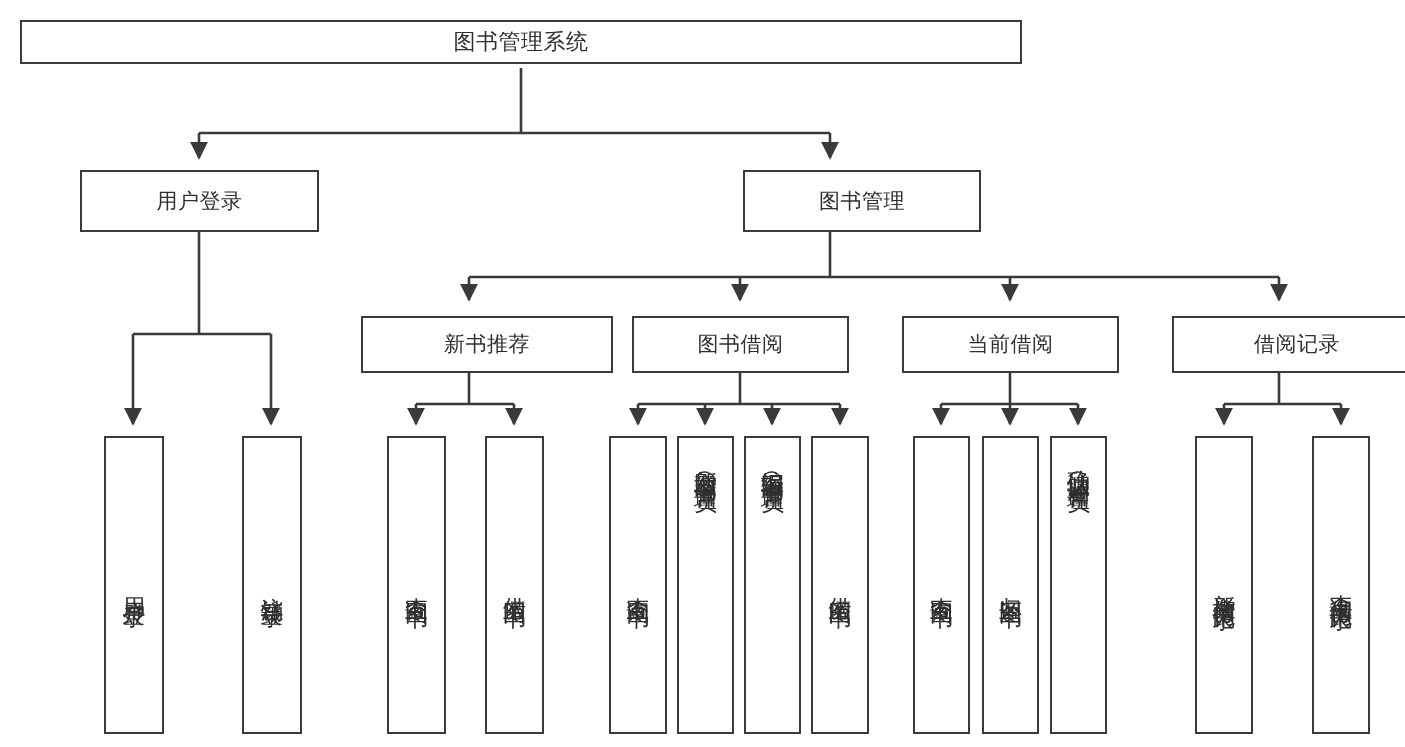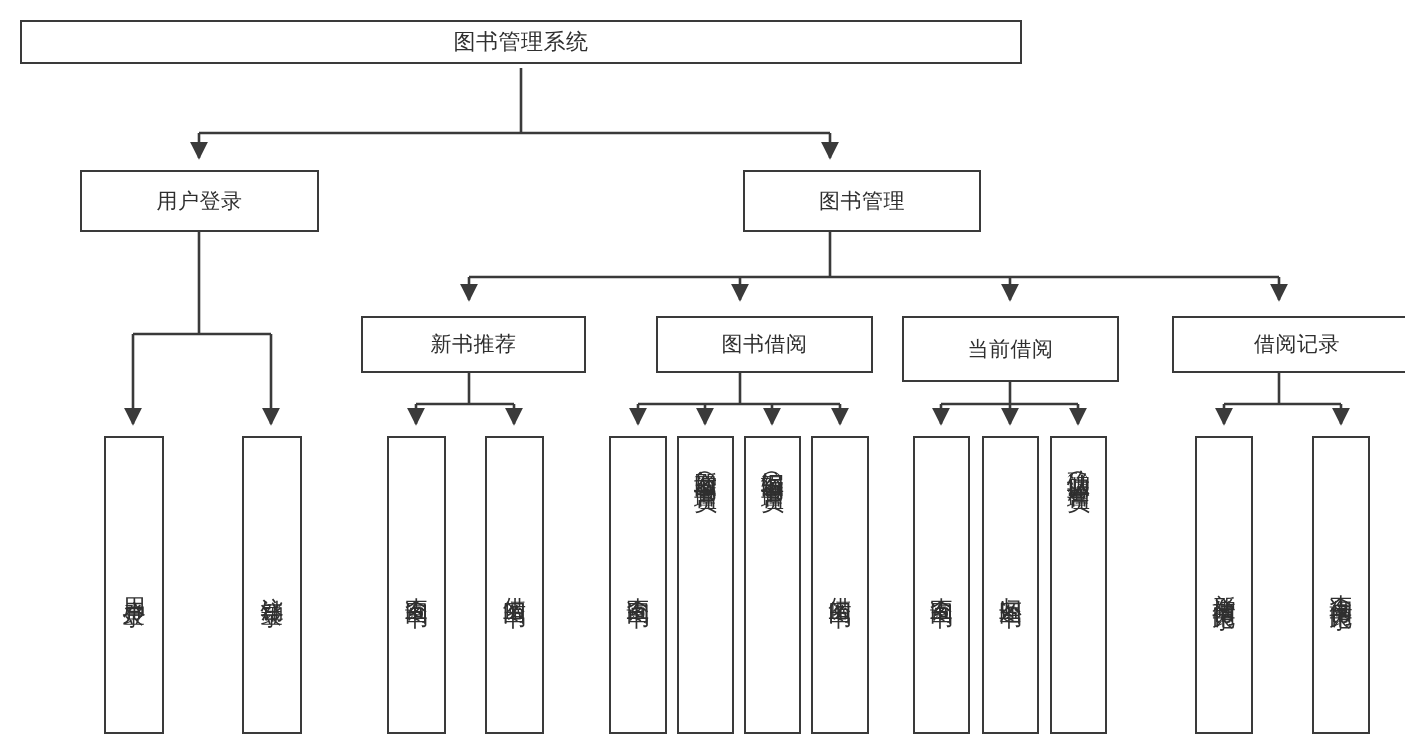--- a/index.html
+++ b/index.html
@@ -136,27 +136,27 @@
     <span class="label">图书管理系统</span>
   </div>
 
   <div class="node horiz" style="left:80px; top:170px; width:239px; height:62px;">
     <span class="label">用户登录</span>
   </div>
   <div class="node horiz" style="left:711px; top:170px; width:238px; height:62px;margin-left:32px;">
     <span class="label">图书管理</span>
   </div>
 
-  <div class="node horiz" style="left:361px; top:316px; width:225px; height:57px;">
+  <div class="node horiz" style="left:361px; top:316px; width:252px; height:57px;">
     <span class="label">新书推荐</span>
   </div>
-  <div class="node horiz" style="left:632px; top:316px; width:217px; height:57px;margin-left:24px;">
+  <div class="node horiz" style="left:632px; top:316px; width:217px; height:57px;">
     <span class="label">图书借阅</span>
   </div>
-  <div class="node horiz" style="left:902px; top:316px; width:217px; height:66px;">
+  <div class="node horiz" style="left:902px; top:316px; width:217px; height:57px;">
     <span class="label">当前借阅</span>
   </div>
   <div class="node horiz" style="left:1172px; top:316px; width:250px; height:57px;">
     <span class="label">借阅记录</span>
   </div>
 
   <div class="node vert centered" style="left:104px; top:436px; width:60px; height:298px;">
     <span class="label">用户登录</span>
   </div>
   <div class="node vert centered" style="left:242px; top:436px; width:60px; height:298px;">

